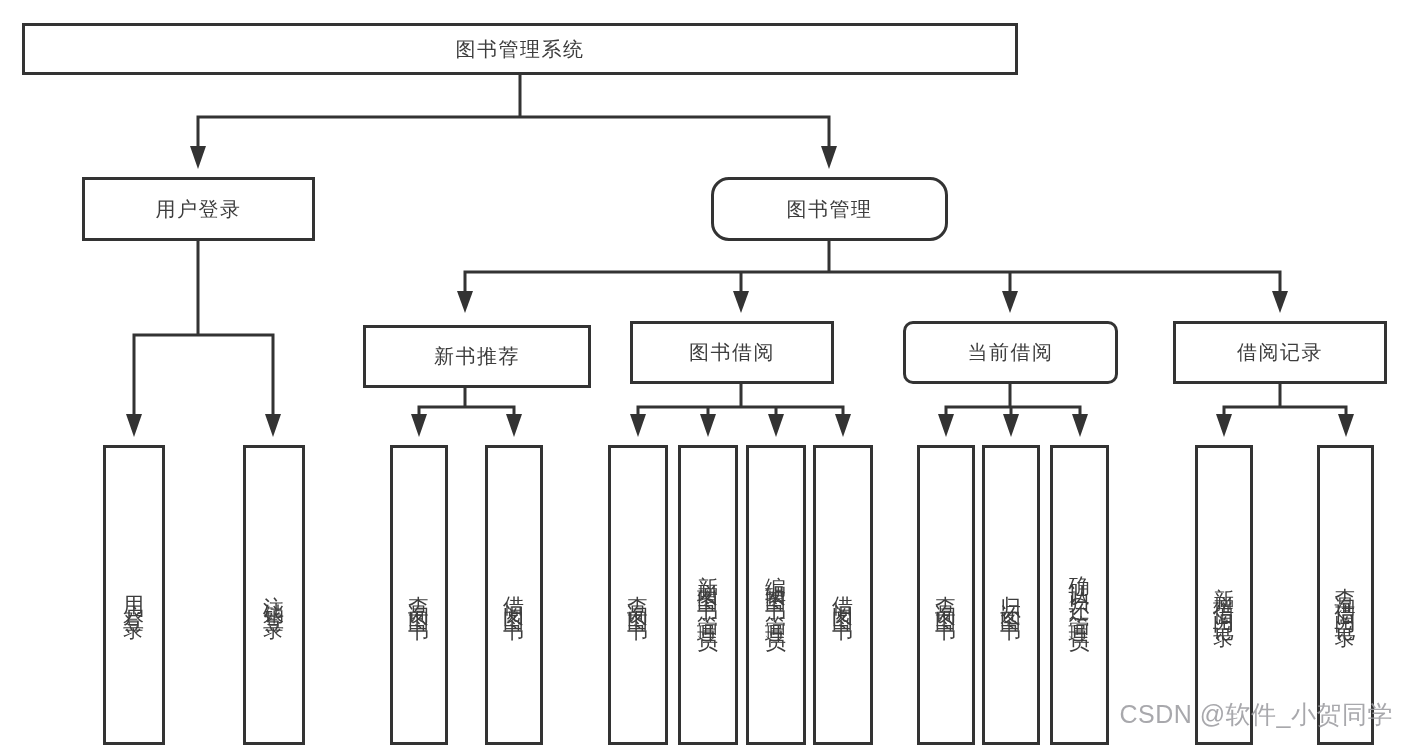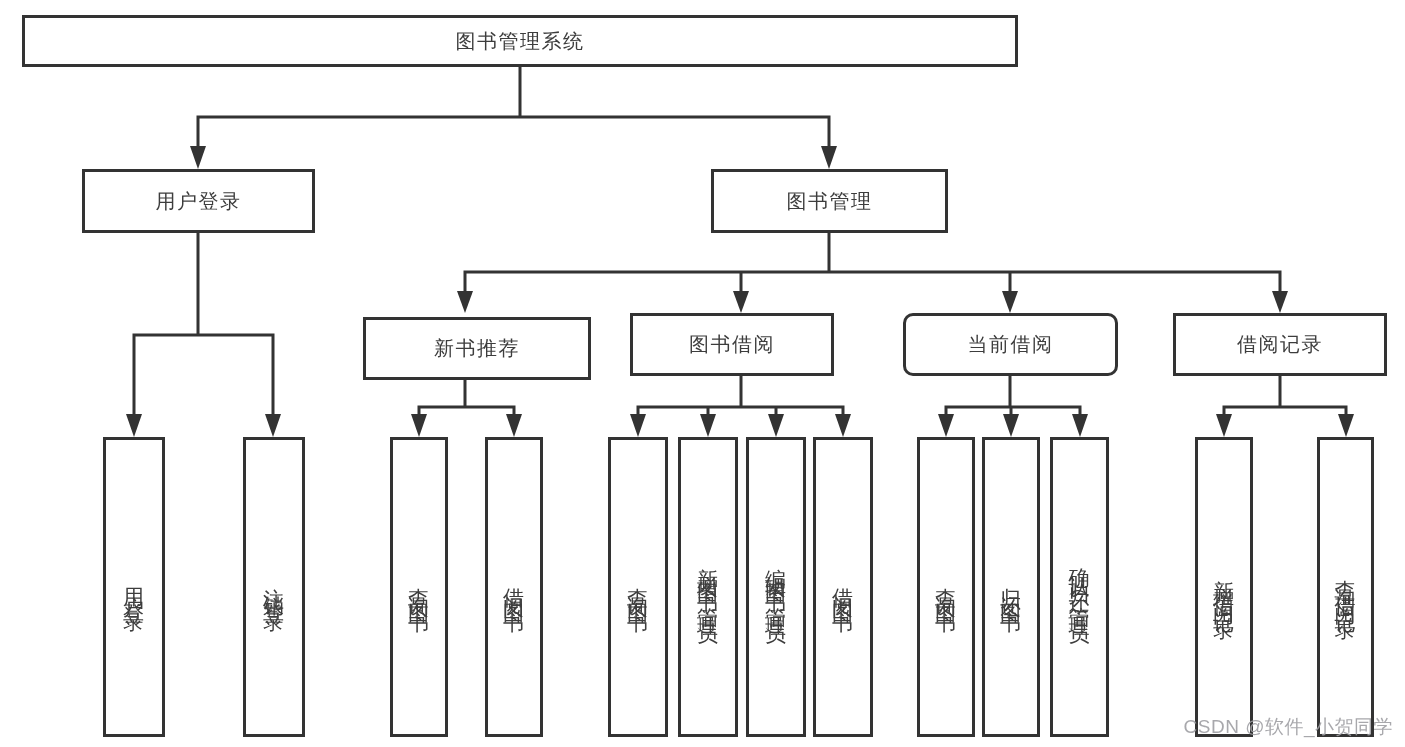--- a/index.html
+++ b/index.html
@@ -14,38 +14,39 @@
     position:absolute;left:0;top:0;width:1405px;height:747px;z-index:1;
   }
   .node{
     position:absolute;
     box-sizing:border-box;
     border:3px solid #333333;
     background:#ffffff;
     display:flex;align-items:center;justify-content:center;
     color:#3d3d3d;
     z-index:2;
+    margin-top:8px;
   }
   .hnode{
     font-size:20px;
     letter-spacing:1.5px;
     white-space:nowrap;
   }
   .vnode .vtext{
     writing-mode:vertical-rl;
     text-orientation:mixed;
     font-size:21px;
     letter-spacing:8px;
     line-height:1;
     color:#3d3d3d;
   }
   #watermark{
     position:absolute;
-    right:12px;bottom:7px;
-    font-size:19px;
+    right:12px;bottom:16px;
+    font-size:25px;
     color:rgba(158,158,163,0.9);
     letter-spacing:0.5px;
     white-space:nowrap;
     z-index:5;
   }
 </style>
 </head>
 <body>
 
 <div id="stage">
@@ -86,21 +87,21 @@
       <polygon points="1011,437 1003,414 1019,414"></polygon>
       <polygon points="1080,437 1072,414 1088,414"></polygon>
       <polygon points="1224,437 1216,414 1232,414"></polygon>
       <polygon points="1346,437 1338,414 1354,414"></polygon>
     </g>
   </svg>
 
   <div class="node hnode" style="left:22px;top:15px;width:996px;height:52px;">图书管理系统</div>
 
   <div class="node hnode" style="left:82px;top:169px;width:233px;height:64px;">用户登录</div>
-  <div class="node hnode" style="left:711px;top:169px;width:237px;height:64px;">图书管理</div>
+  <div class="node hnode" style="left:711px;top:169px;width:237px;height:64px;border-radius:18px;">图书管理</div>
 
   <div class="node hnode" style="left:363px;top:317px;width:228px;height:63px;">新书推荐</div>
   <div class="node hnode" style="left:630px;top:313px;width:204px;height:63px;">图书借阅</div>
   <div class="node hnode" style="left:903px;top:313px;width:215px;height:63px;border-radius:10px;">当前借阅</div>
   <div class="node hnode" style="left:1173px;top:313px;width:214px;height:63px;">借阅记录</div>
 
   <div class="node vnode" style="left:103px;top:437px;width:62px;height:300px;">
     <span class="vtext">用户登录</span>
   </div>
   <div class="node vnode" style="left:243px;top:437px;width:62px;height:300px;">

